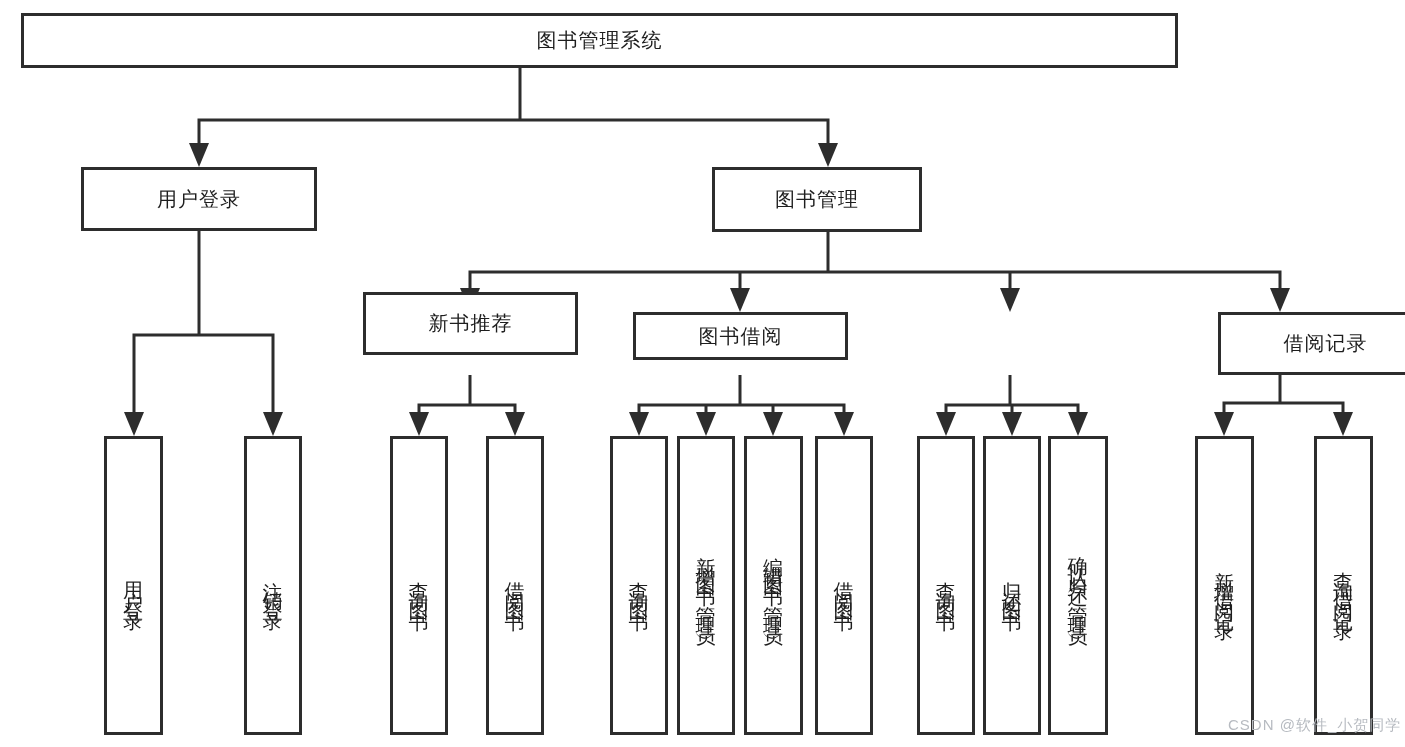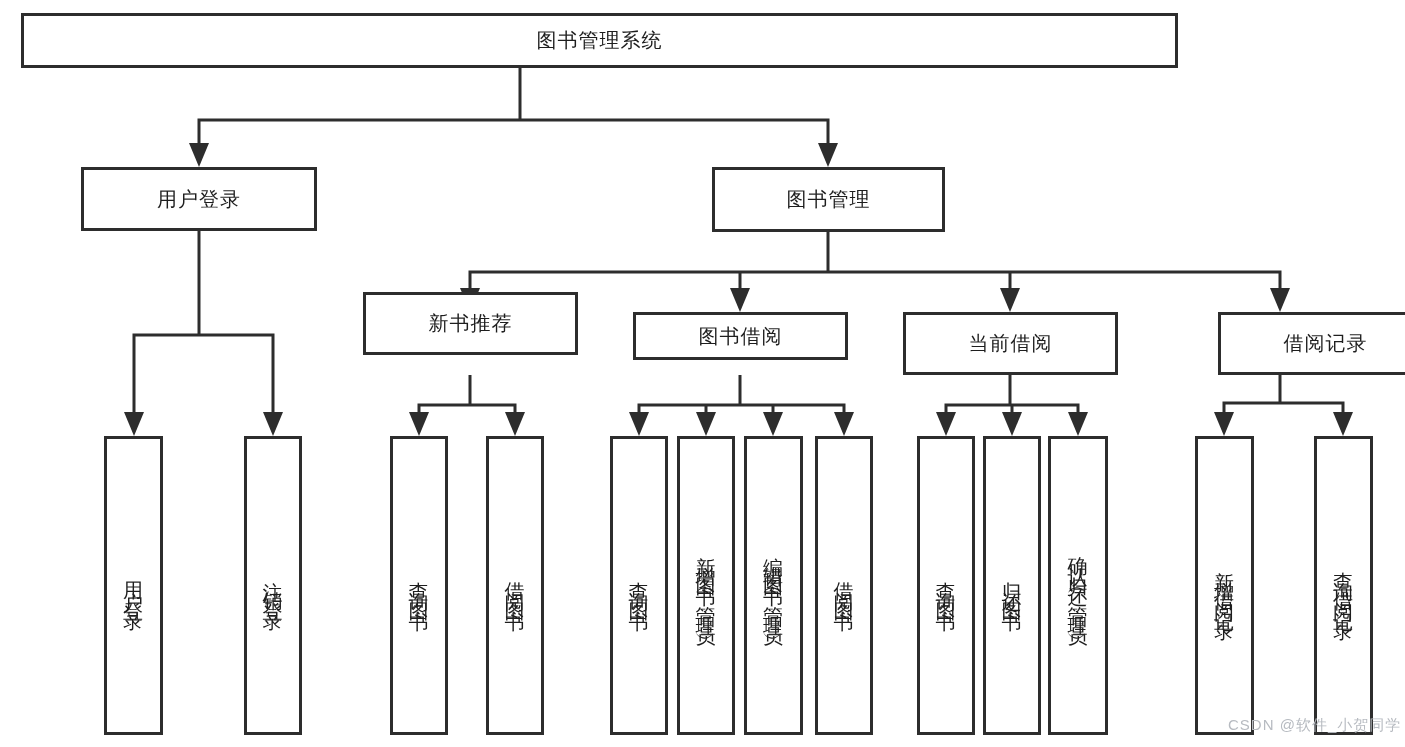--- a/index.html
+++ b/index.html
@@ -75,25 +75,24 @@
     <polygon points="936,412 956,412 946,436" fill="#2d2d2d"></polygon>
     <polygon points="1002,412 1022,412 1012,436" fill="#2d2d2d"></polygon>
     <polygon points="1068,412 1088,412 1078,436" fill="#2d2d2d"></polygon>
     <polygon points="1214,412 1234,412 1224,436" fill="#2d2d2d"></polygon>
     <polygon points="1333,412 1353,412 1343,436" fill="#2d2d2d"></polygon>
   </svg>
 
   <div class="box" style="left:21px;top:13px;width:1157px;height:55px;">图书管理系统</div>
 
   <div class="box" style="left:81px;top:167px;width:236px;height:64px;">用户登录</div>
-  <div class="box" style="left:712px;top:167px;width:233px;height:65px;">图书管理</div>
+  <div class="box" style="left:712px;top:167px;width:210px;height:65px;">图书管理</div>
 
   <div class="box" style="left:363px;top:292px;width:215px;height:63px;">新书推荐</div>
   <div class="box" style="left:633px;top:312px;width:215px;height:48px;">图书借阅</div>
-  <div class="box" style="left:903px;top:312px;width:215px;height:63px;">当前借阅</div>
   <div class="box" style="left:1210px;top:312px;width:215px;height:63px;margin-left:8px;">借阅记录</div>
 
   <div class="box leaf" style="left:104px;top:436px;width:59px;height:299px;">
     <span>用户登录</span>
   </div>
   <div class="box leaf" style="left:244px;top:436px;width:58px;height:299px;">
     <span>注销登录</span>
   </div>
 
   <div class="box leaf" style="left:390px;top:436px;width:58px;height:299px;">

